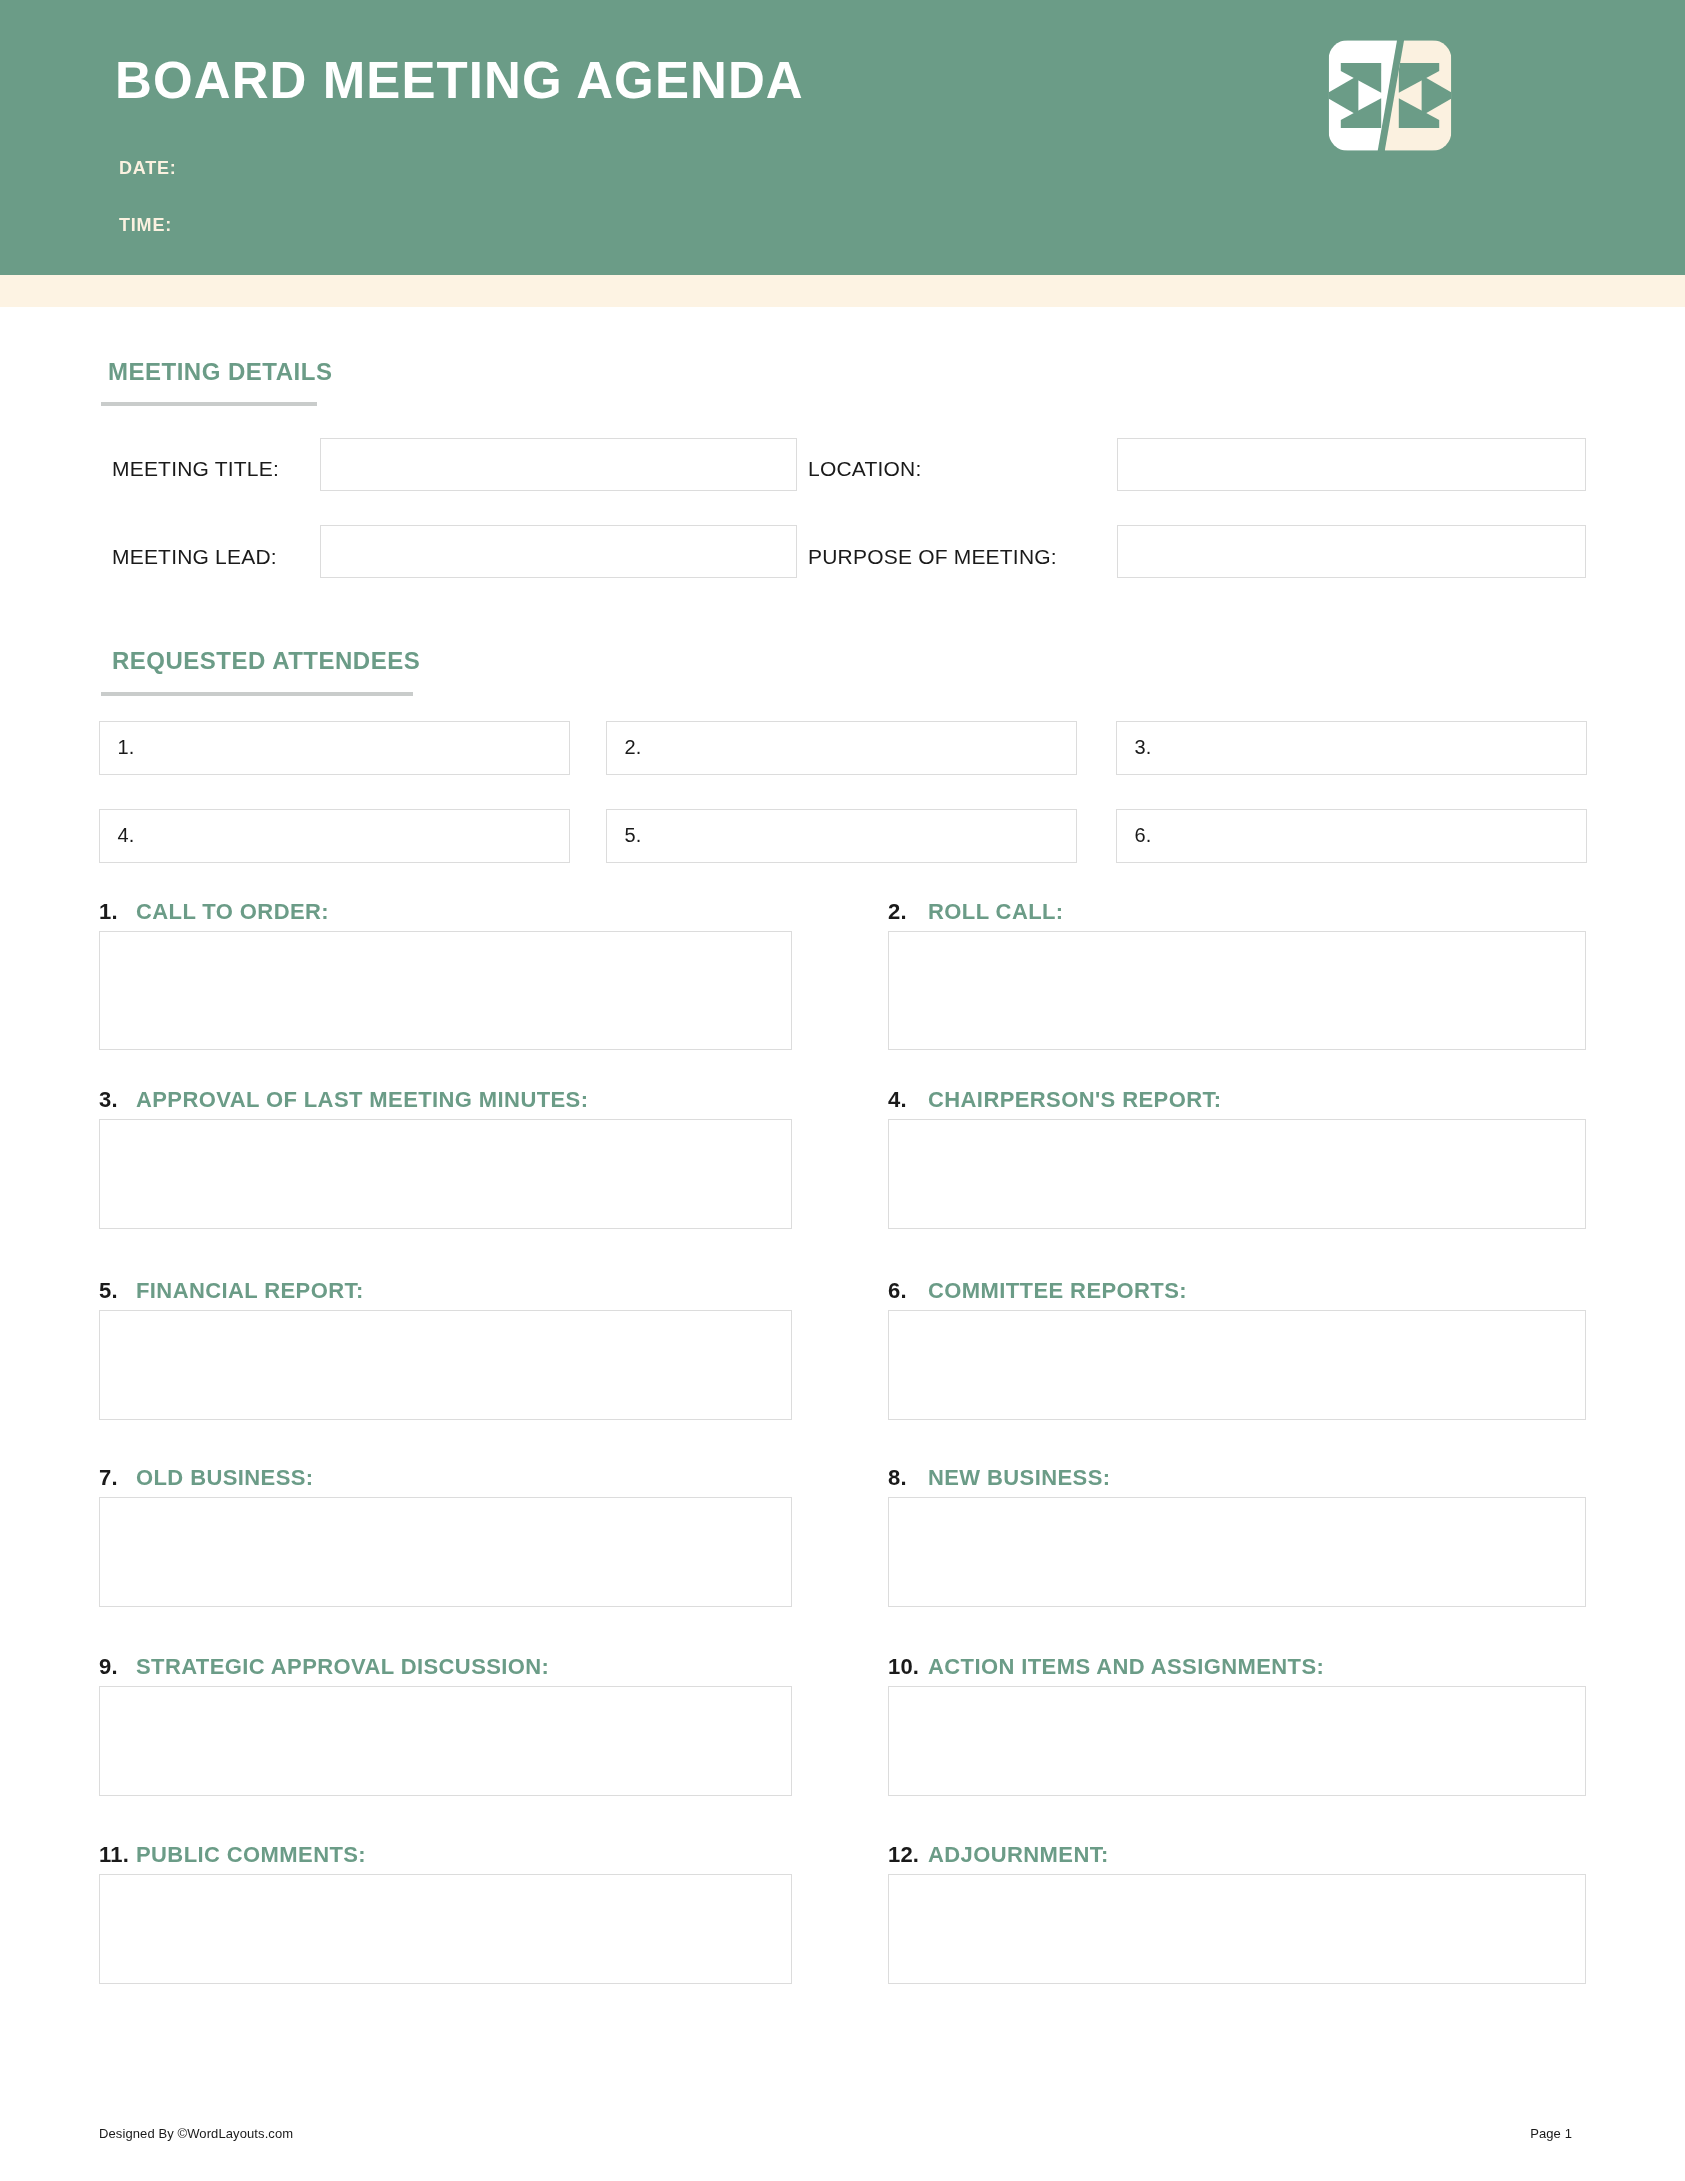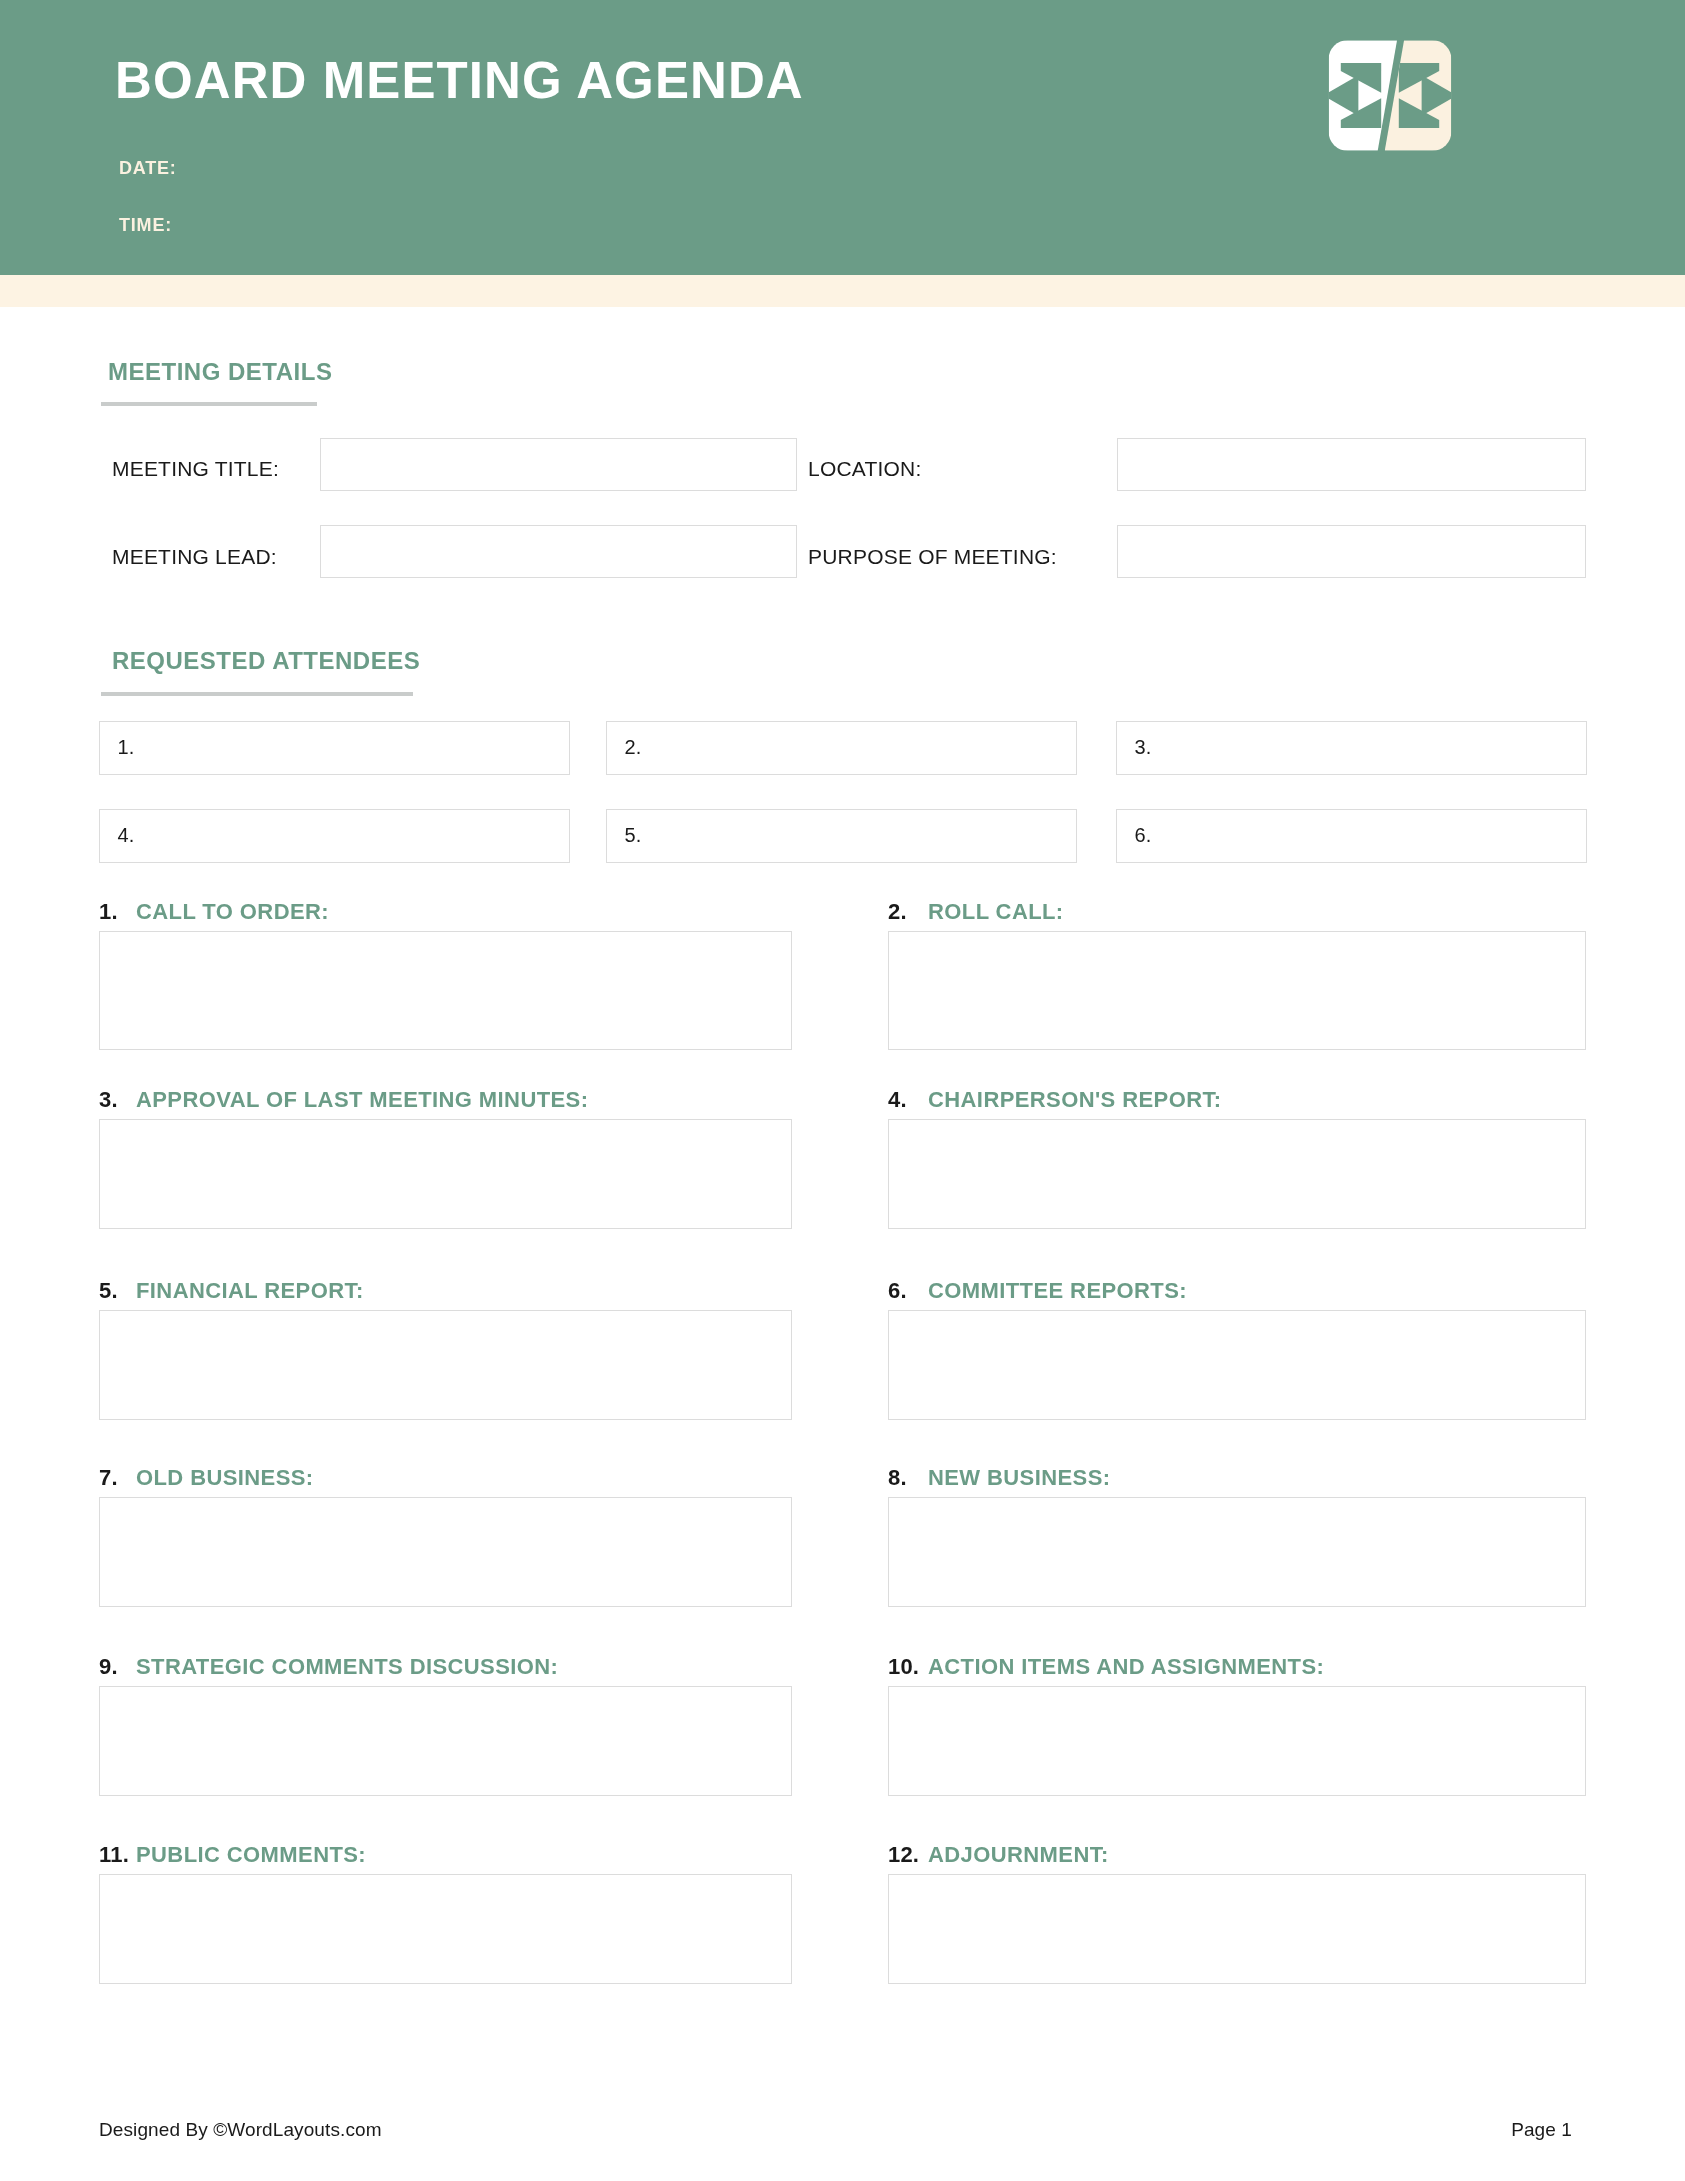--- a/index.html
+++ b/index.html
@@ -203,21 +203,21 @@
   .col-right .agenda-label { left: 40px; }
   .col-right .agenda-box   { left: 0px; width: 698px; }
 
   .col-left  { position: absolute; left: 99px; top: 0; }
   .col-right { position: absolute; left: 888px; top: 0; }
 
   
   .footer-text {
     position: absolute;
     bottom: 40px;
-    font-size: 19px;
+    font-size: 13px;
     color: #1a1a1a;
     letter-spacing: 0.1px;
     white-space: nowrap;
   }
   #footer-credit { left: 99px; }
   #footer-page   { right: 113px; margin-left: 36px; }
 </style>
 </head>
 <body>
 
@@ -323,21 +323,21 @@
       </div>
 
       <div class="agenda-item" style="top:1159px">
         <span class="agenda-num">7.</span>
         <span class="agenda-label">OLD BUSINESS:</span>
         <div class="agenda-box" style="top:32px;height:110px"></div>
       </div>
 
       <div class="agenda-item" style="top:1348px">
         <span class="agenda-num">9.</span>
-        <span class="agenda-label">STRATEGIC COMMENTS DISCUSSION:</span>
+        <span class="agenda-label">STRATEGIC APPROVAL DISCUSSION:</span>
         <div class="agenda-box" style="top:32px;height:110px"></div>
       </div>
 
       <div class="agenda-item" style="top:1536px">
         <span class="agenda-num">11.</span>
         <span class="agenda-label">PUBLIC COMMENTS:</span>
         <div class="agenda-box" style="top:32px;height:110px"></div>
       </div>
 
     </div>

